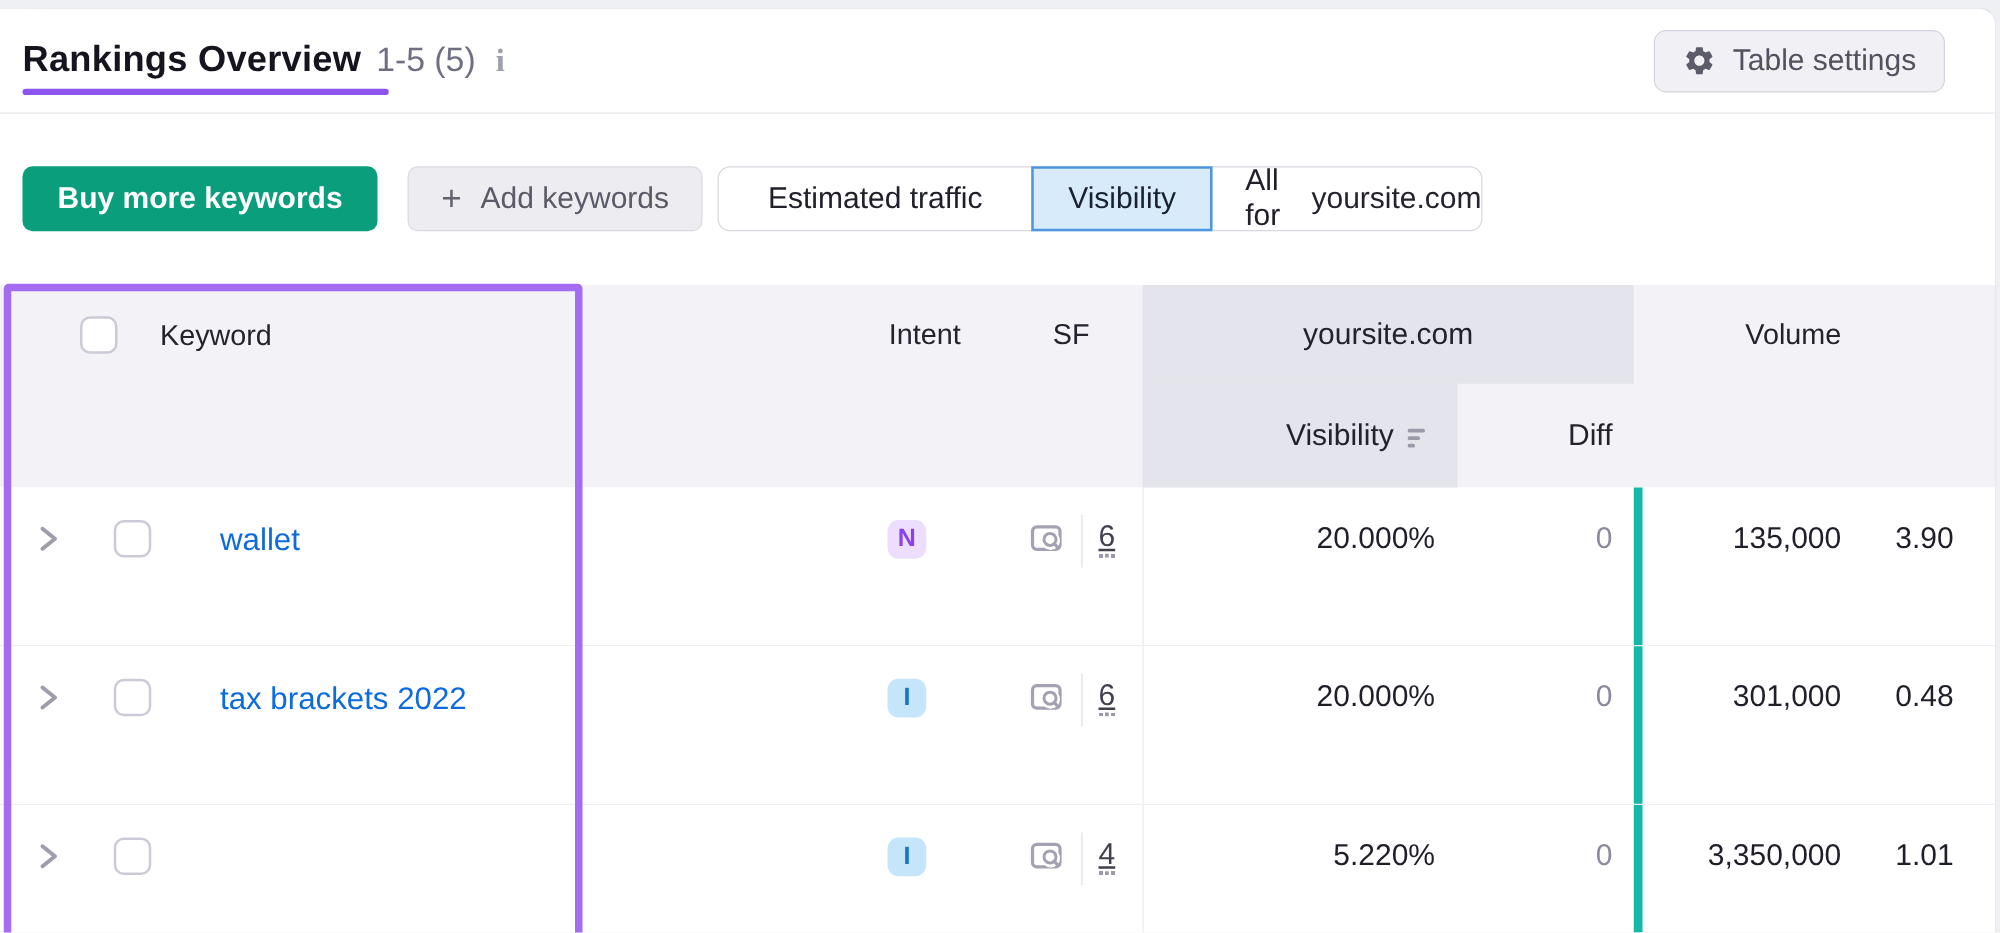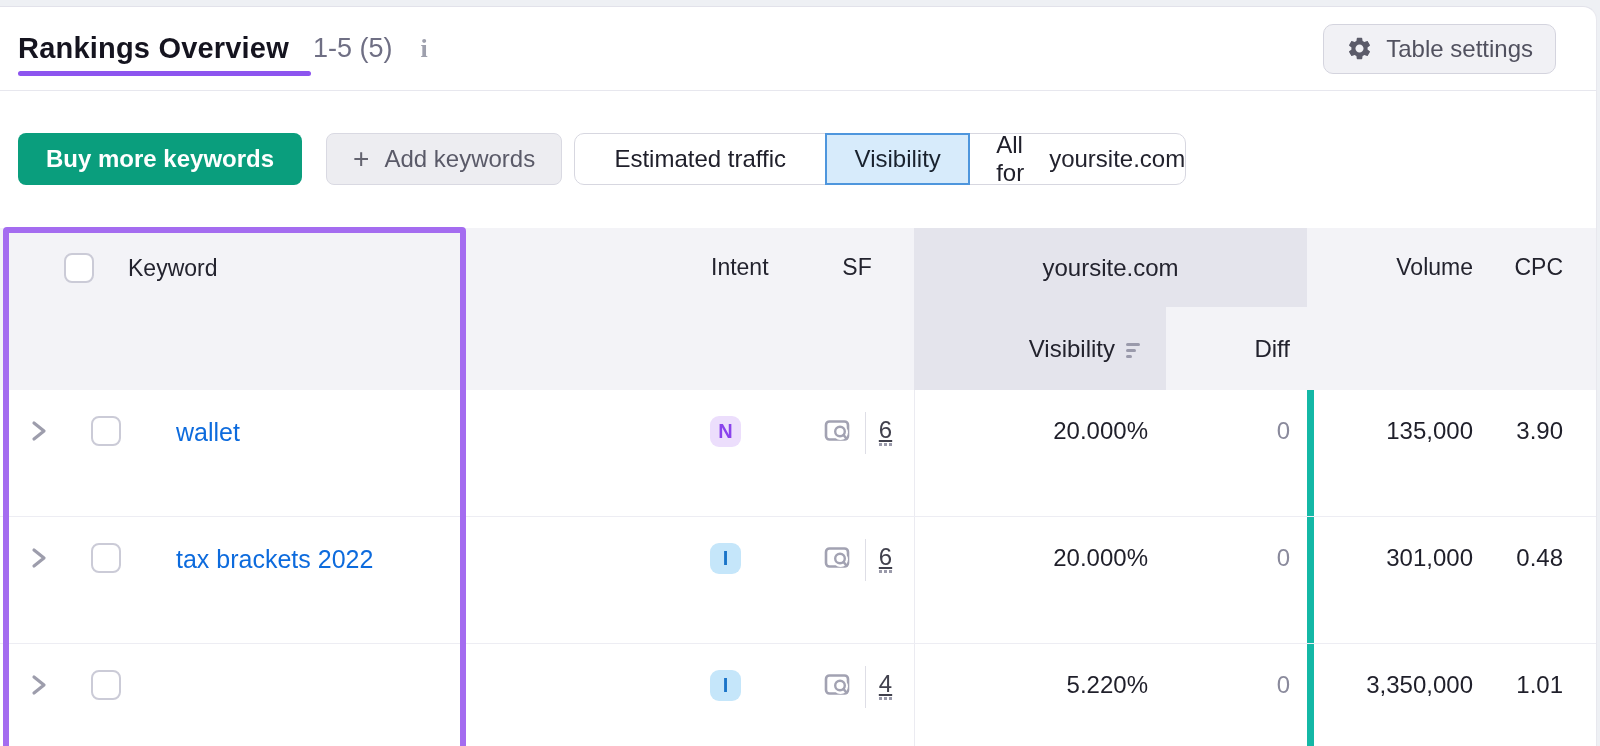--- a/index.html
+++ b/index.html
@@ -16,21 +16,21 @@
     border-top:1px solid #e2e2ea; border-right:1px solid #e8e8ee;
     border-top-right-radius:14px;
     overflow:hidden;
   }
 
   
   .title-row {
     height:84px; display:flex; align-items:center; justify-content:space-between;
     padding:0 40px 0 18px; border-bottom:1px solid #e7e7ee;
   }
-  .title-left { position:relative; display:flex; align-items:center;gap:12px; }
+  .title-left { position:relative; display:flex; align-items:center; }
   .page-title { margin:0; font-size:29px; font-weight:700; color:#15141f; letter-spacing:.2px; }
   .title-underline {
     position:absolute; left:0; top:calc(50% + 22px);
     width:293px; height:5px; border-radius:3px;
     background:var(--accent-purple,#8d55ef);
   }
   .results-range { font-size:27px; color:#6f6f84; margin-left:12px; }
   .info-icon {
     font-size:26px; font-weight:700; color:#9ea0ad; margin-left:16px;
     font-family:"Liberation Serif", serif; cursor:pointer;
@@ -185,21 +185,20 @@
 
     <div class="thead grid-cols">
       <div class="th keyword-h">
         <span class="checkbox"></span>
         <span class="th-label">Keyword</span>
       </div>
       <div class="th intent-h">Intent</div>
       <div class="th sf-h">SF</div>
       <div class="th group-h">yoursite.com</div>
       <div class="th vol-h">Volume</div>
-      <div class="th cpc-h">CPC</div>
       <div class="th vis-sub">
         <span>Visibility</span>
         <span class="sort-icon">
           <svg class="gray-fill" width="22" height="17" viewBox="0 0 22 17">
               <rect x="0" y="1" width="14" height="3" rx="1.5"></rect>
               <rect x="0" y="7" width="10" height="3" rx="1.5"></rect>
               <rect x="0" y="13" width="6" height="3" rx="1.5"></rect>
             </svg>
         </span>
       </div>

